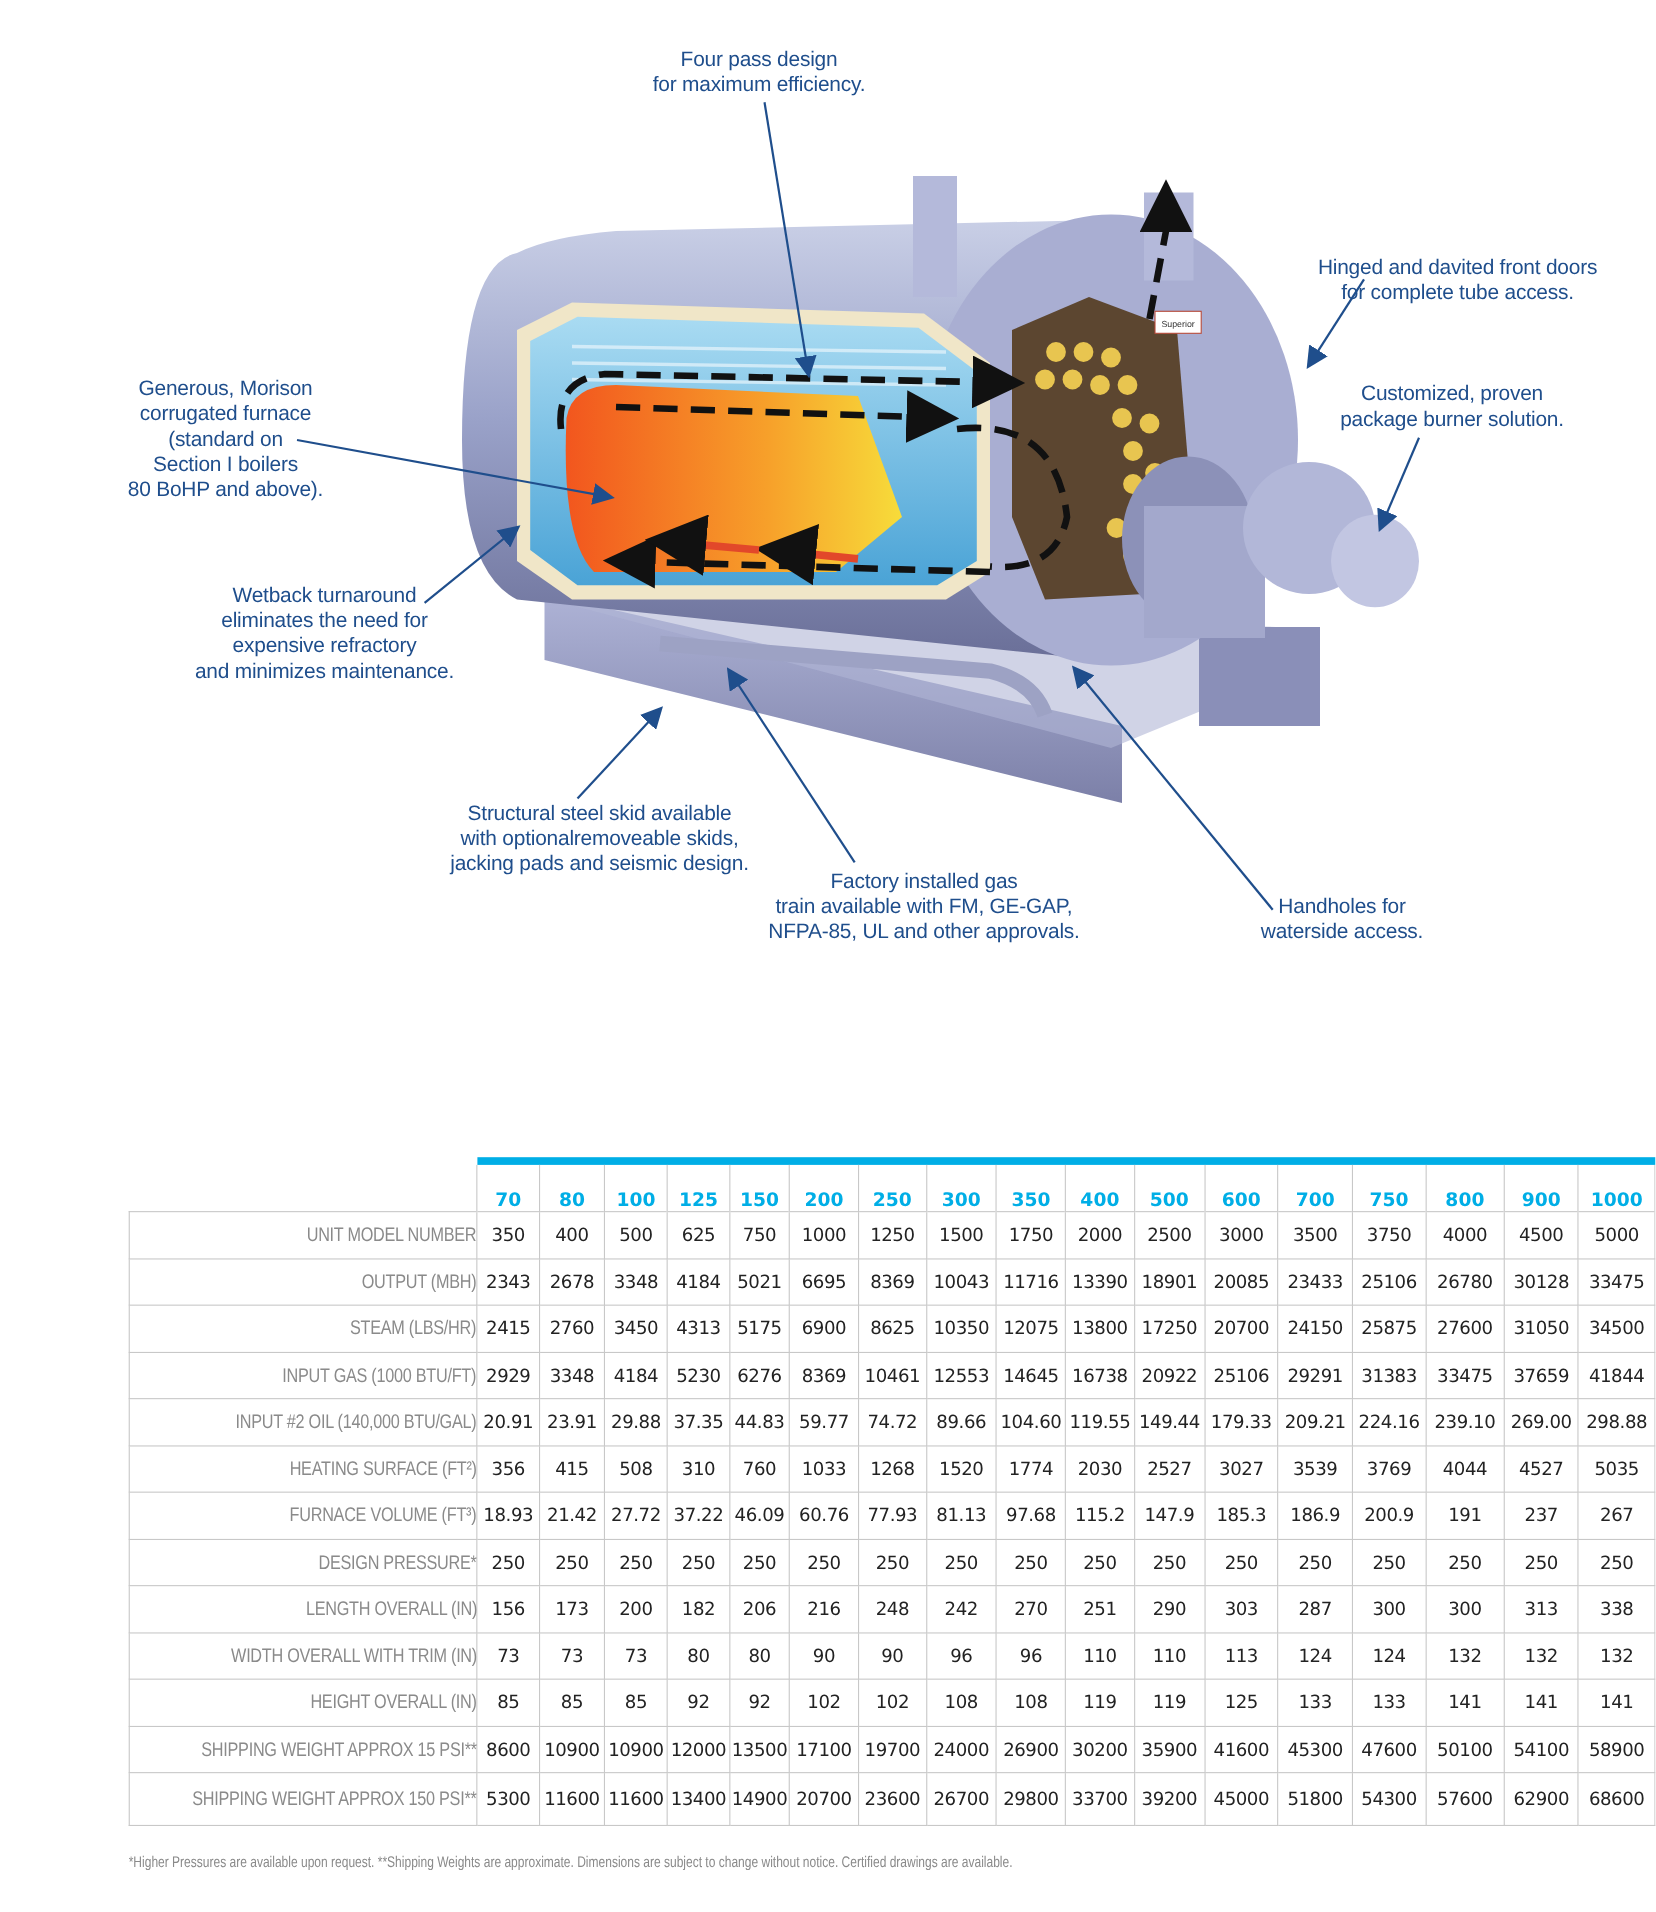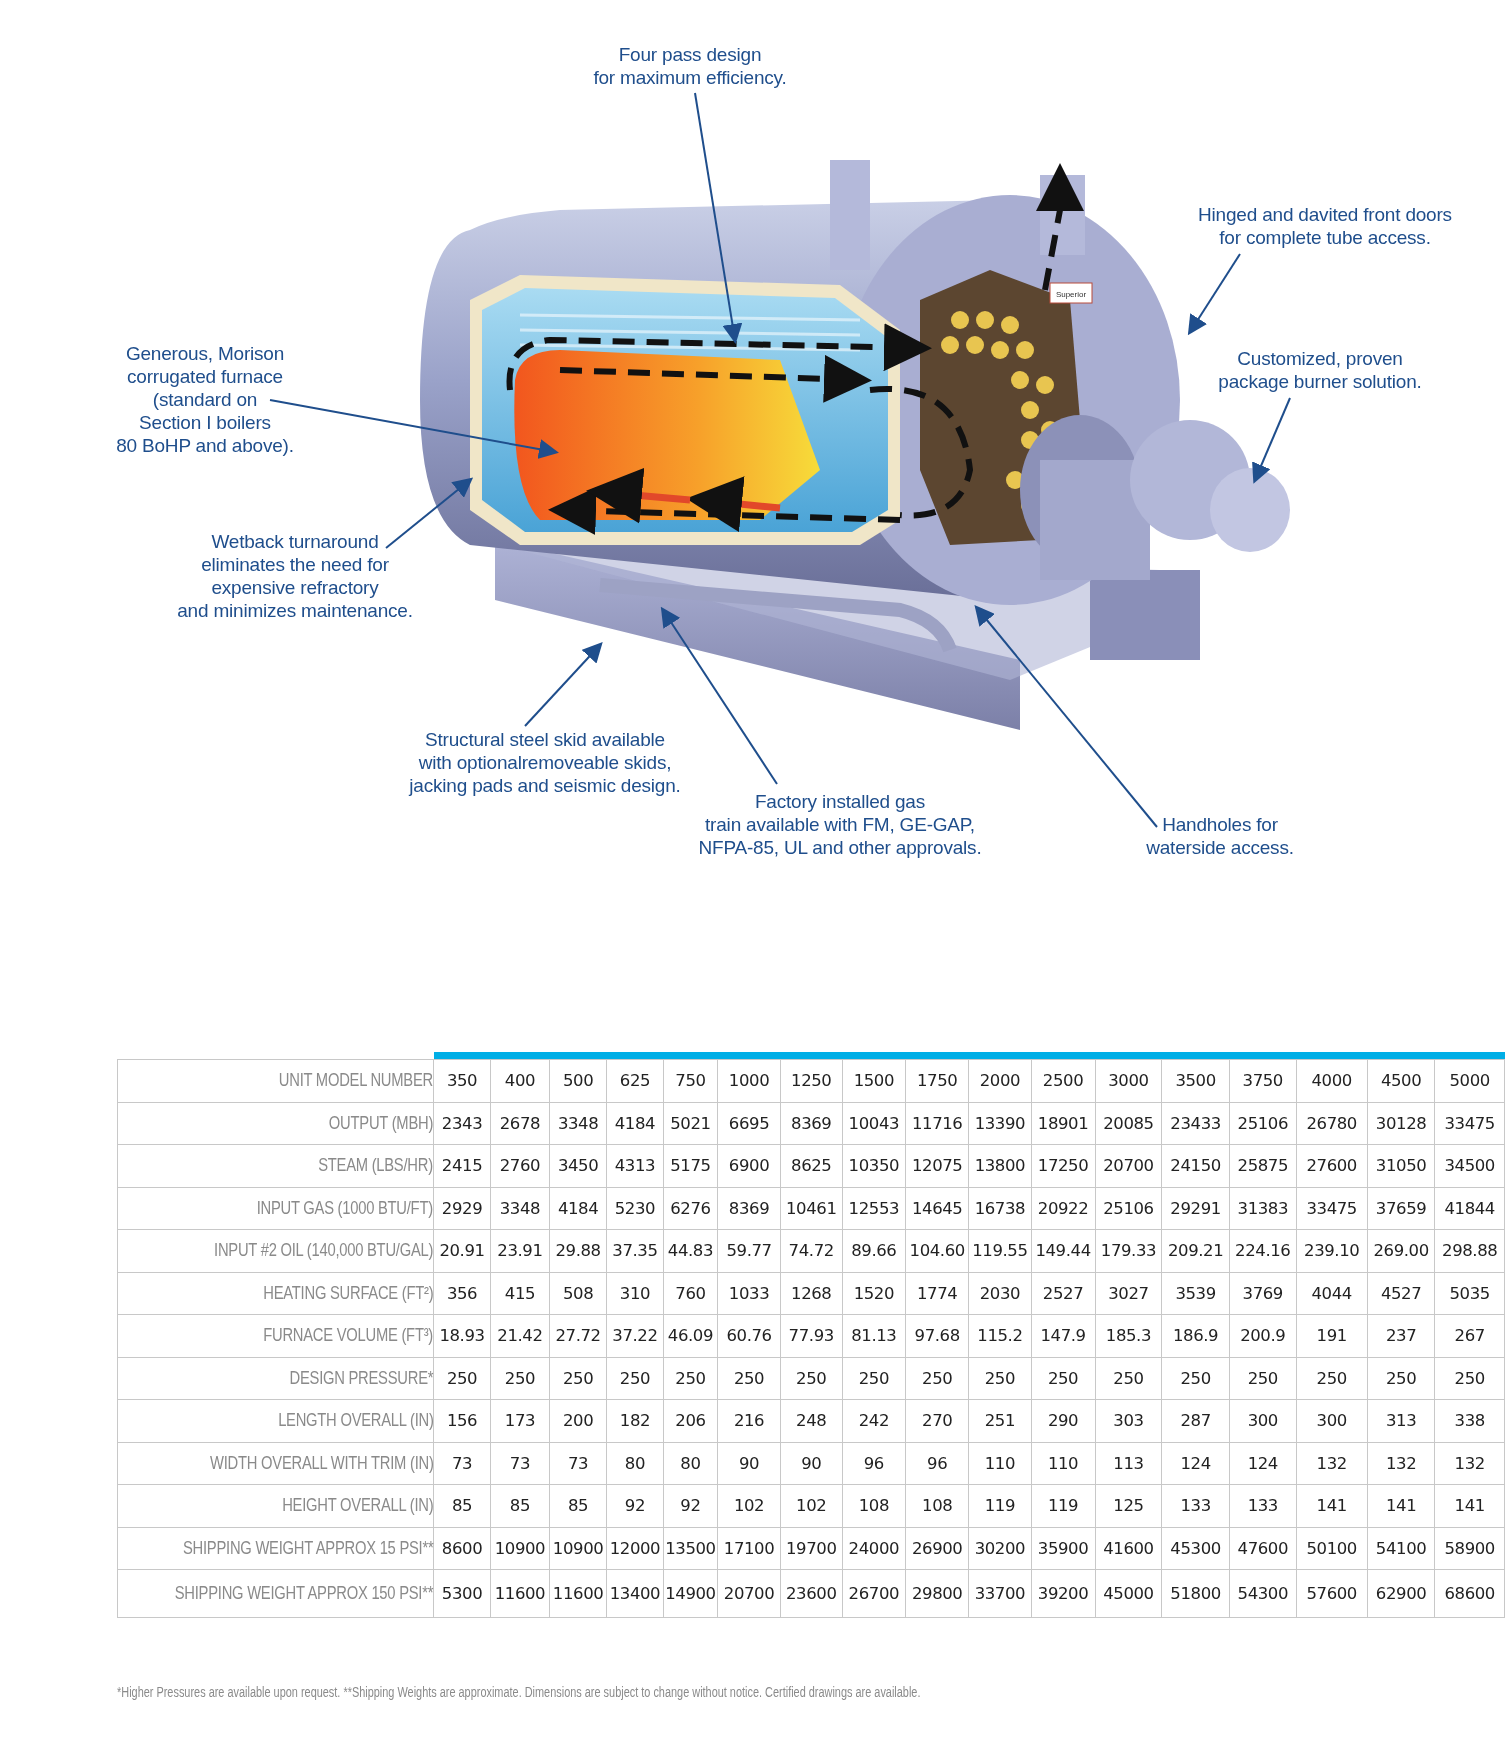--- a/index.html
+++ b/index.html
@@ -132,21 +132,21 @@
     <line x1="525" y1="726" x2="600" y2="645" marker-end="url(#arrowhead)"></line>
     <line x1="777" y1="784" x2="663" y2="610" marker-end="url(#arrowhead)"></line>
     <line x1="1157" y1="827" x2="977" y2="608" marker-end="url(#arrowhead)"></line>
   </g>
 </svg>
 
 <div class="callout" style="left:590px; top:43px; width:200px;">
   <span>Four pass design</span>
   <span>for maximum efficiency.</span>
 </div>
-<div class="callout" style="left:1195px; top:203px; width:260px;">
+<div class="callout" style="left:1195px; top:232px; width:260px;">
   <span>Hinged and davited front doors</span>
   <span>for complete tube access.</span>
 </div>
 <div class="callout" style="left:1210px; top:347px; width:220px;">
   <span>Customized, proven</span>
   <span>package burner solution.</span>
 </div>
 <div class="callout" style="left:105px; top:342px; width:200px;">
   <span>Generous, Morison</span>
   <span>corrugated furnace</span>
@@ -197,20 +197,40 @@
       <col style="width:69px">
         <col style="width:71px">
     </colgroup>
     <thead>
       <tr>
         <th class="blank"></th>
         <th colspan="17" style="padding:0">
             <div class="accent-bar"></div>
           </th>
       </tr>
+      <tr id="header-row">
+        <th class="blank"></th>
+      <th class="mhead">70</th>
+          <th class="mhead">80</th>
+          <th class="mhead">100</th>
+          <th class="mhead">125</th>
+          <th class="mhead">150</th>
+          <th class="mhead">200</th>
+          <th class="mhead">250</th>
+          <th class="mhead">300</th>
+          <th class="mhead">350</th>
+          <th class="mhead">400</th>
+          <th class="mhead">500</th>
+          <th class="mhead">600</th>
+          <th class="mhead">700</th>
+          <th class="mhead">750</th>
+          <th class="mhead">800</th>
+          <th class="mhead">900</th>
+          <th class="mhead">1000</th>
+        </tr>
     </thead>
     <tbody id="spec-body">
         <tr class="row">
           <td class="label"><span class="lt">UNIT MODEL NUMBER</span></td>
           <td class="val">350</td>
           <td class="val">400</td>
           <td class="val">500</td>
           <td class="val">625</td>
           <td class="val">750</td>
           <td class="val">1000</td>

